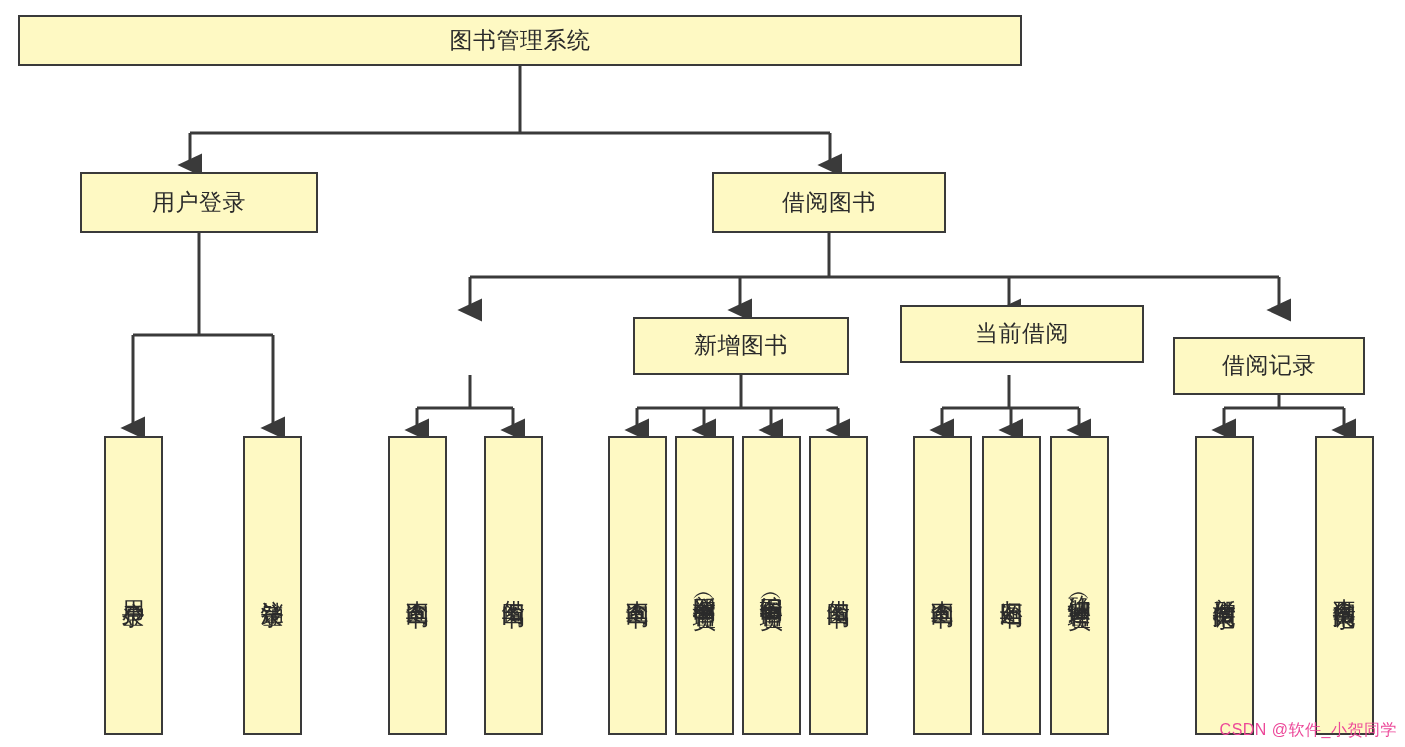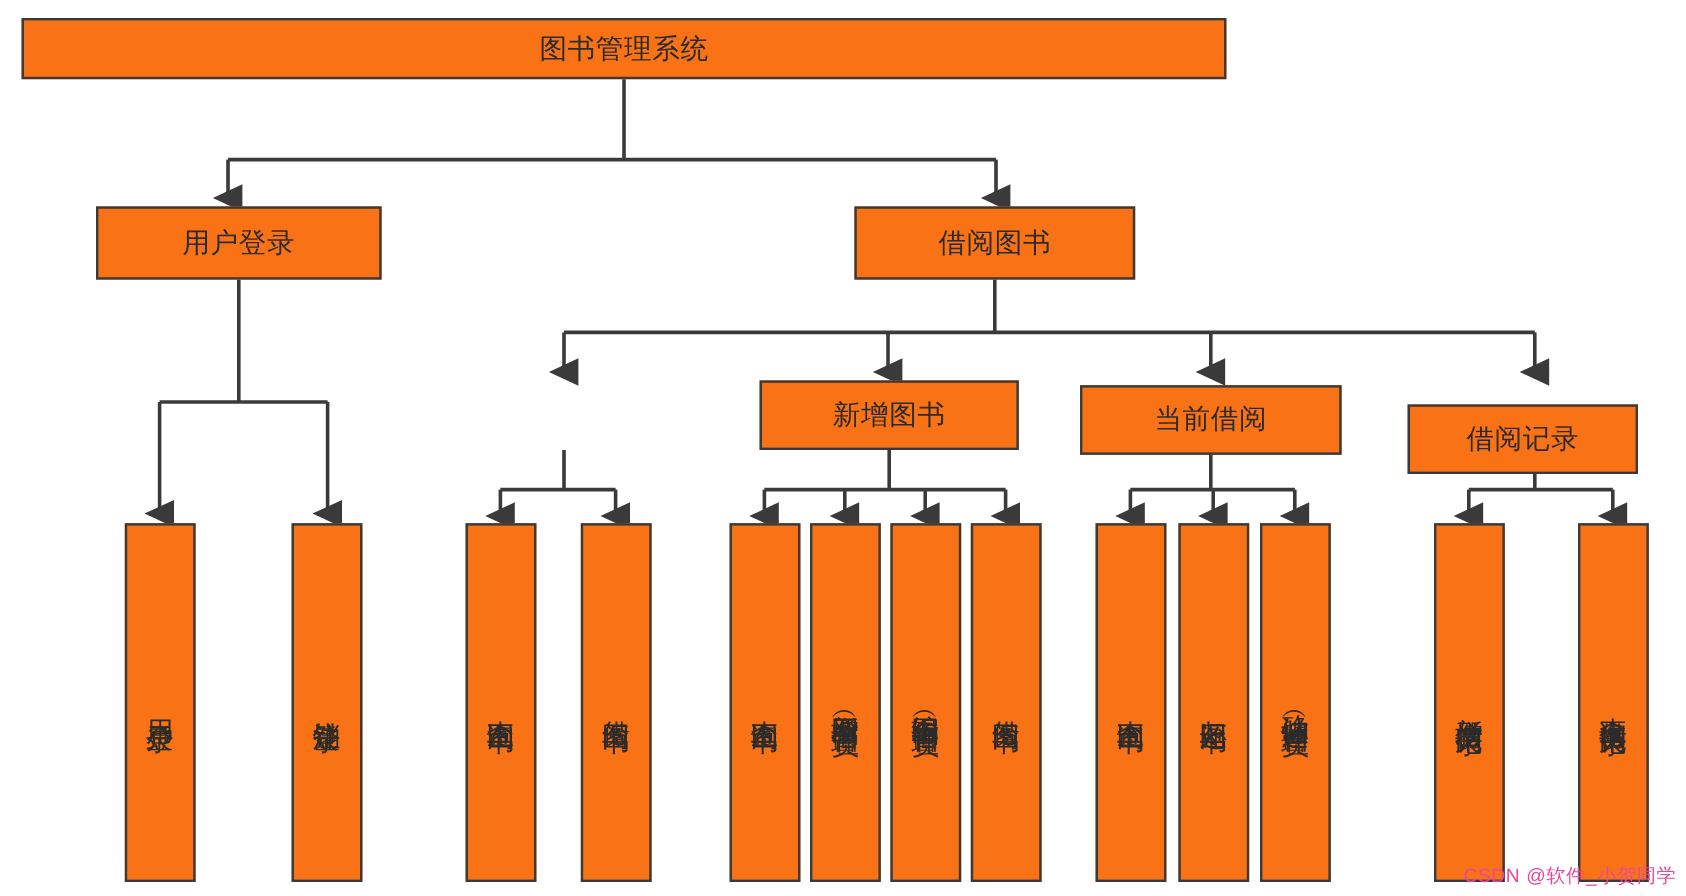--- a/index.html
+++ b/index.html
@@ -21,21 +21,21 @@
     position: absolute;
     left: 0;
     top: 0;
     width: 1405px;
     height: 747px;
   }
   .node {
     position: absolute;
     box-sizing: border-box;
     border: 2.5px solid #3a3a3a;
-    background: #f97316;
+    background: #fef9c3;
     display: flex;
     align-items: center;
     justify-content: center;
     color: #222222;
     z-index: 2;
   }
   .node-label {
     font-size: 23px;
     line-height: 1.1;
     letter-spacing: 0.5px;
@@ -133,21 +133,21 @@
 
   <div class="node" style="left:712px; top:172px; width:234px; height:61px;">
     <span class="node-label">借阅图书</span>
   </div>
 
 
   <div class="node" style="left:633px; top:317px; width:216px; height:58px;">
     <span class="node-label">新增图书</span>
   </div>
 
-  <div class="node" style="left:900px; top:321px; width:218px; height:58px;">
+  <div class="node" style="left:900px; top:305px; width:244px; height:58px;">
     <span class="node-label">当前借阅</span>
   </div>
 
   <div class="node" style="left:1173px; top:317px; width:192px; height:58px;margin-top:20px;">
     <span class="node-label">借阅记录</span>
   </div>
 
   <div class="node vertical" style="left:104px; top:436px; width:59px; height:299px;">
     <span class="node-label">用户登录</span>
   </div>

